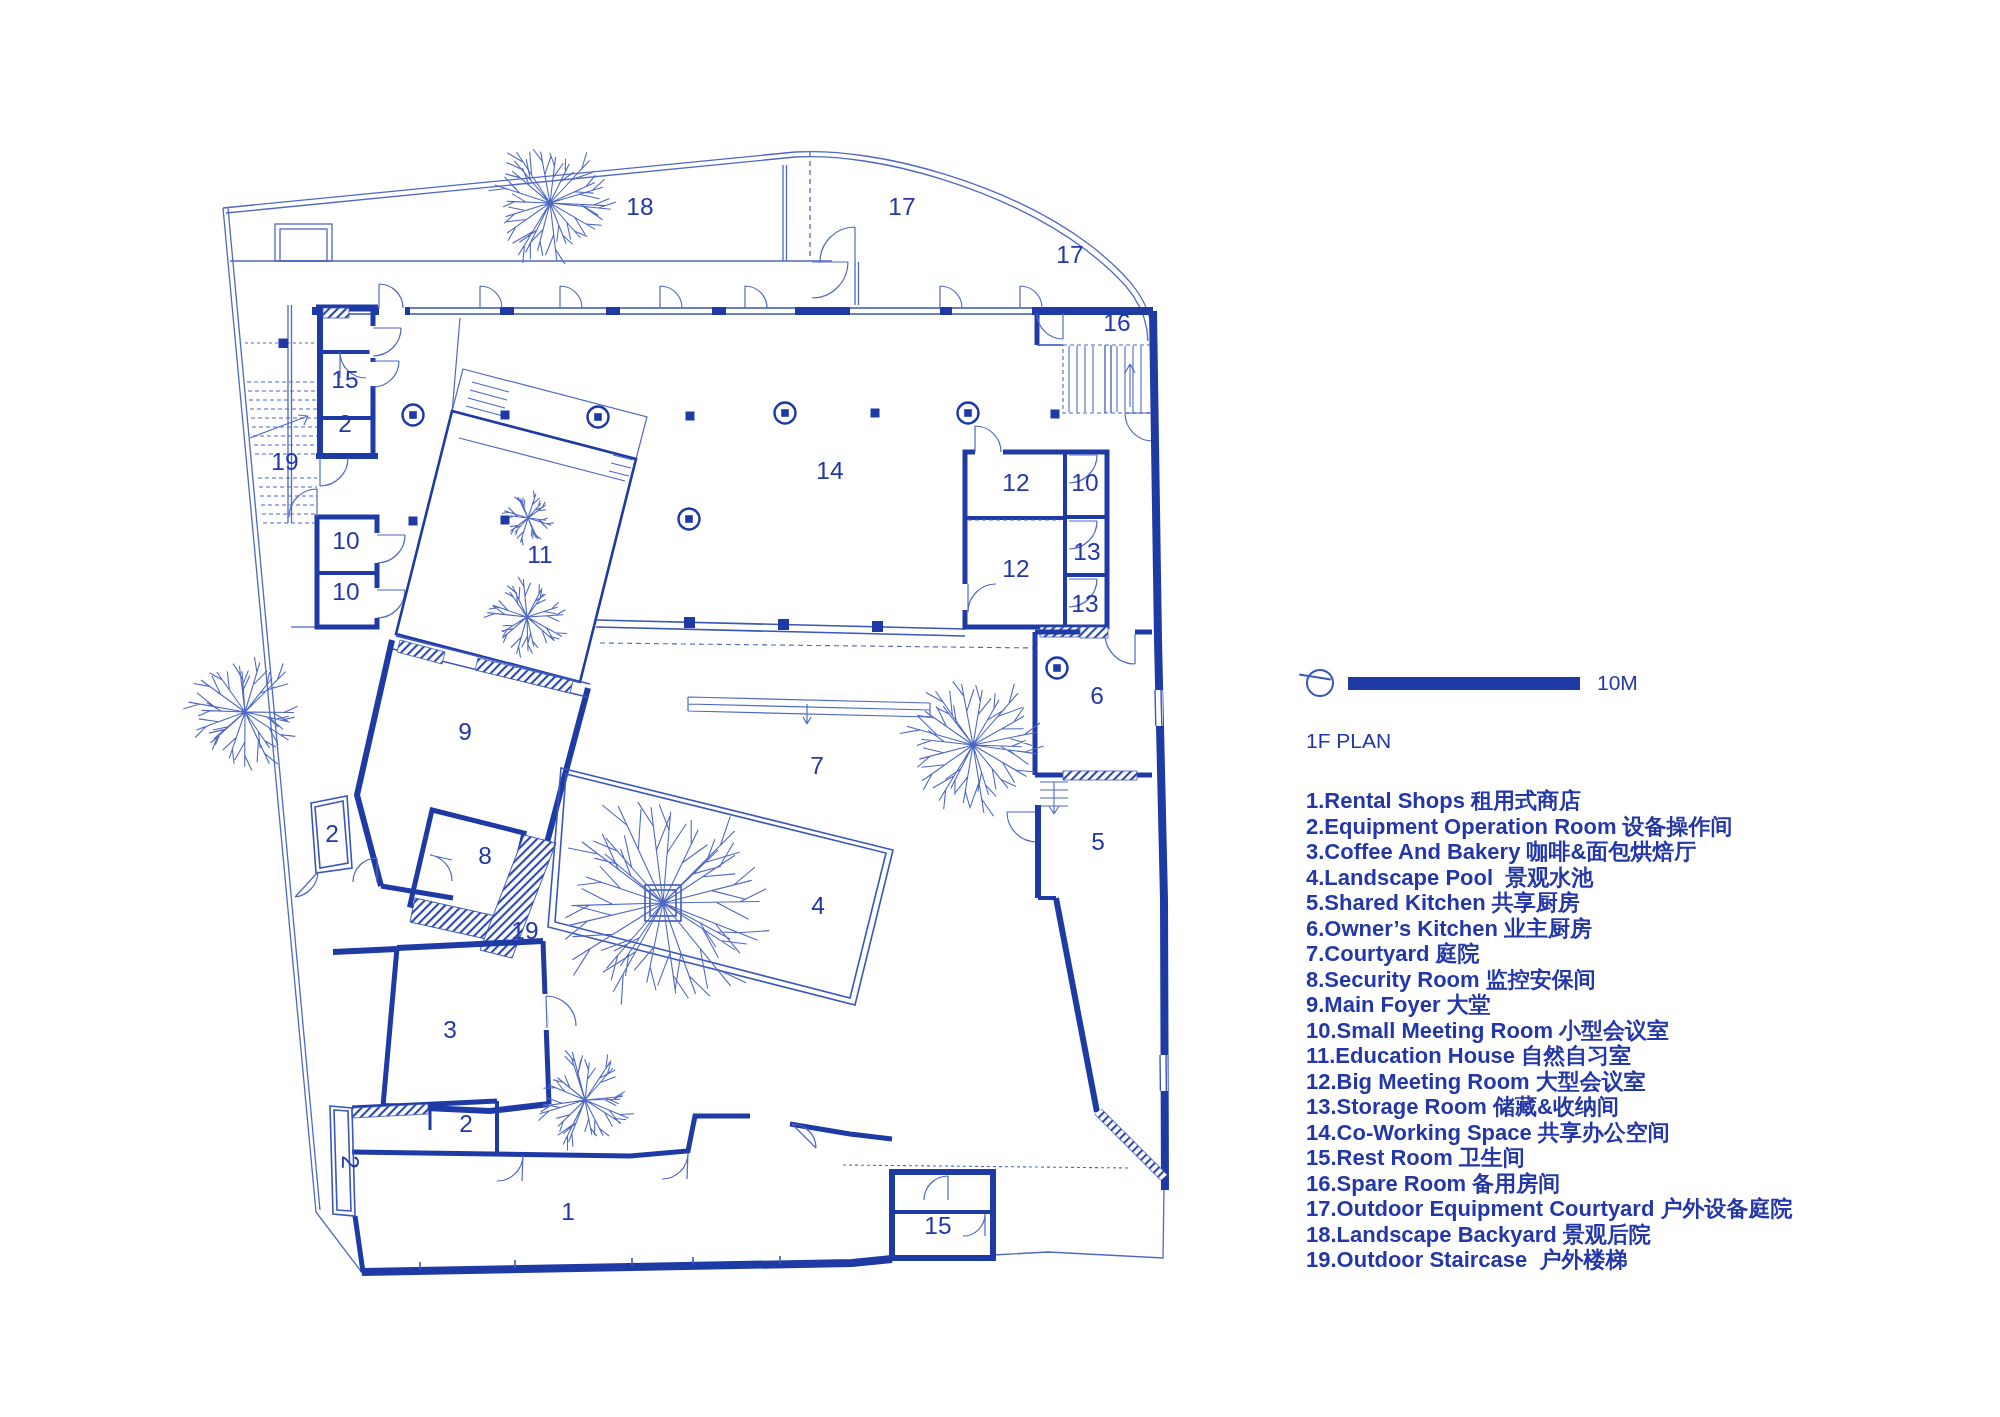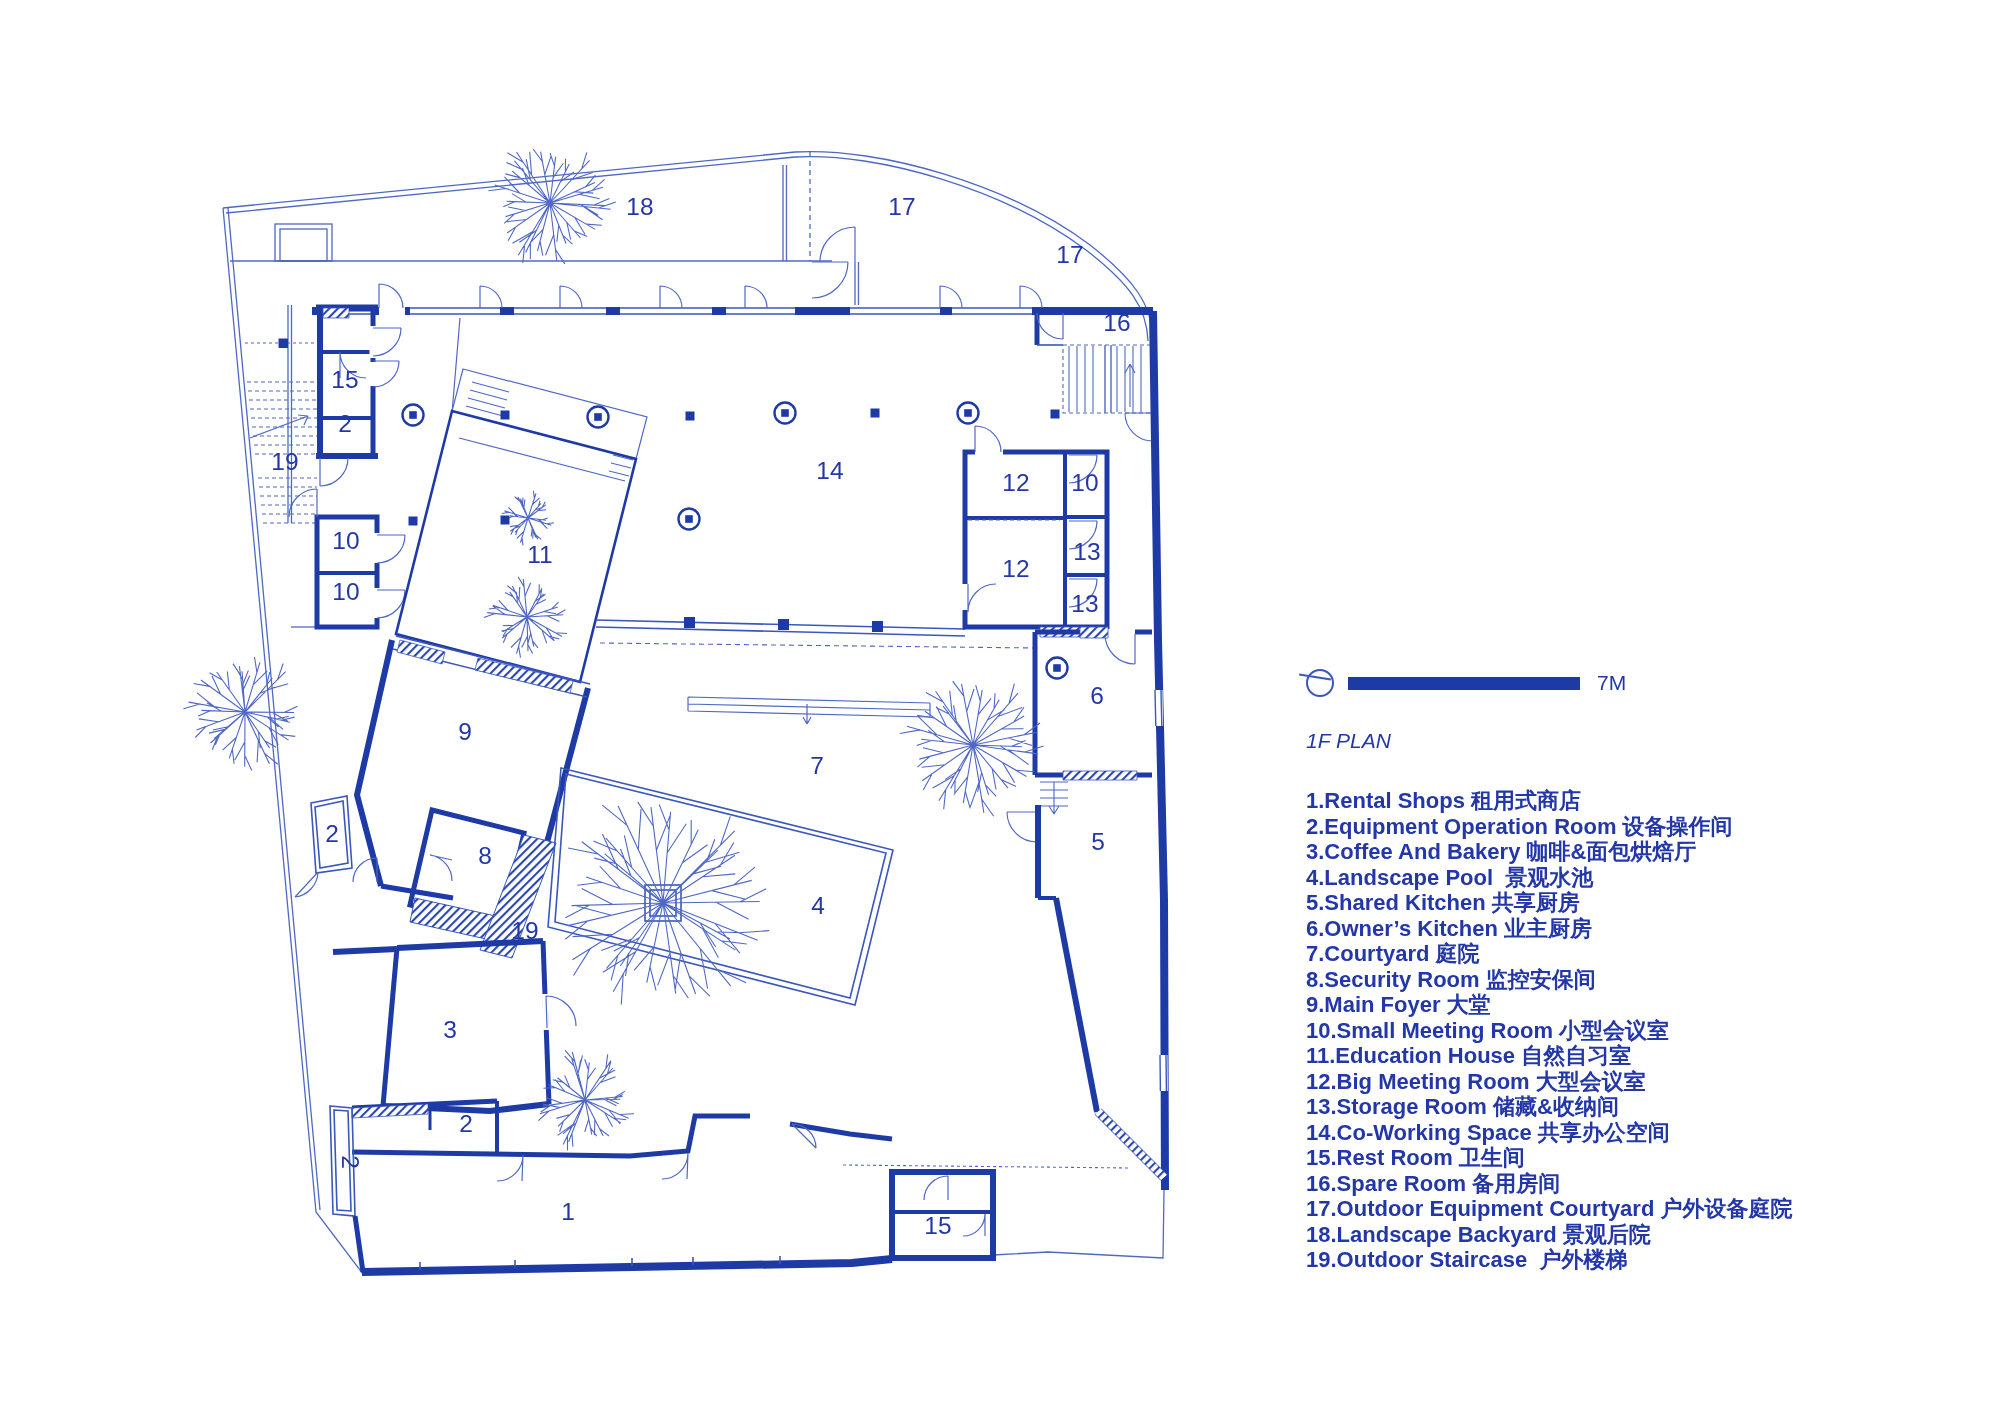--- a/index.html
+++ b/index.html
@@ -5,21 +5,21 @@
   html,body{margin:0;padding:0;background:#ffffff;width:2000px;height:1417px;overflow:hidden;
     font-family:"Liberation Sans", sans-serif;}
   .stage{position:relative;width:1684px;height:1417px;background:#fff;}
   svg{position:absolute;left:0;top:0;}
   .legend{position:absolute;left:1306px;top:668px;width:480px;color:#2337a8;}
   .scale-row{display:flex;align-items:center;height:30px;}
   .compass{width:24px;height:24px;border-radius:50%;border:2px solid #3a57bd;position:relative;margin-right:14px;flex:0 0 auto;}
   .compass::before{content:"";position:absolute;width:32px;height:2px;background:#3a57bd;top:5px;left:-9px;transform:rotate(9deg);}
   .bar{width:232px;height:13px;background:#1e3aa5;flex:0 0 auto;}
   .scale-label{margin-left:17px;font-size:21px;}
-  .plan-title{margin-top:31px;font-size:21px;font-style:italic;}
+  .plan-title{margin-top:31px;font-size:21px;}
   .legend-list{margin-top:35px;font-size:22px;line-height:25.5px;white-space:pre;font-weight:bold;}
   text{font-family:"Liberation Sans", sans-serif;fill:#2337a8;}
 </style>
 </head>
 <body>
 
 <div class="stage">
 
 <svg width="2000" height="1417" viewBox="0 0 2000 1417">
   <defs>
@@ -379,19 +379,19 @@
         <text x="342" y="1162" font-size="24.5" text-anchor="middle" fill="#2337a8" transform="rotate(90 342 1162)">2</text>
         <text x="568" y="1220" font-size="24.5" text-anchor="middle" fill="#2337a8">1</text>
         <text x="938" y="1234" font-size="24.5" text-anchor="middle" fill="#2337a8">15</text>
       </g>
 </svg>
 
 <div class="legend">
   <div class="scale-row">
     <div class="compass"></div>
     <div class="bar"></div>
-    <div class="scale-label">7M</div>
+    <div class="scale-label">10M</div>
   </div>
   <div class="plan-title">1F PLAN</div>
   <div class="legend-list" id="legend-list"><div>1.Rental Shops 租用式商店</div><div>2.Equipment Operation Room 设备操作间</div><div>3.Coffee And Bakery 咖啡&amp;面包烘焙厅</div><div>4.Landscape Pool  景观水池</div><div>5.Shared Kitchen 共享厨房</div><div>6.Owner’s Kitchen 业主厨房</div><div>7.Courtyard 庭院</div><div>8.Security Room 监控安保间</div><div>9.Main Foyer 大堂</div><div>10.Small Meeting Room 小型会议室</div><div>11.Education House 自然自习室</div><div>12.Big Meeting Room 大型会议室</div><div>13.Storage Room 储藏&amp;收纳间</div><div>14.Co-Working Space 共享办公空间</div><div>15.Rest Room 卫生间</div><div>16.Spare Room 备用房间</div><div>17.Outdoor Equipment Courtyard 户外设备庭院</div><div>18.Landscape Backyard 景观后院</div><div>19.Outdoor Staircase  户外楼梯</div></div>
 </div>
 
 </div>
 
 </body></html>

